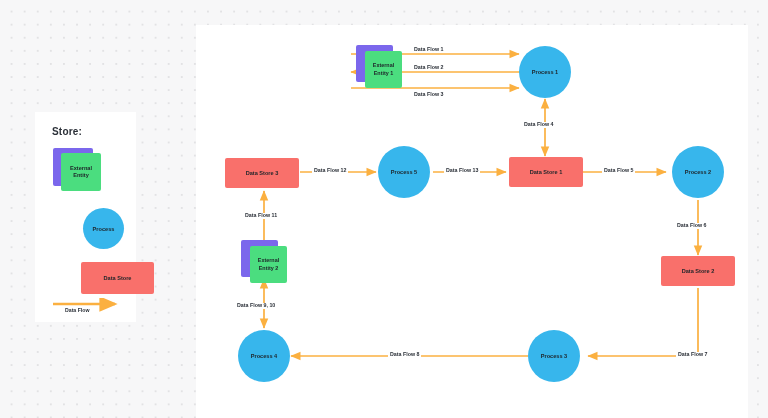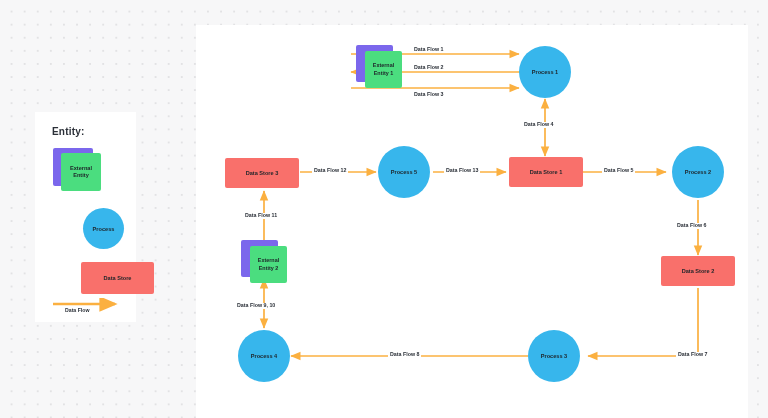--- a/index.html
+++ b/index.html
@@ -230,21 +230,21 @@
     <div class="flabel" style="left:480px; top:327px;">Data Flow 7</div>
     <div class="flabel" style="left:192px; top:327px;">Data Flow 8</div>
     <div class="flabel" style="left:39px; top:278px;">Data Flow 9, 10</div>
     <div class="flabel" style="left:47px; top:188px;">Data Flow 11</div>
     <div class="flabel" style="left:116px; top:143px;">Data Flow 12</div>
     <div class="flabel" style="left:248px; top:143px;">Data Flow 13</div>
 
   </div>
 
   <div id="legend-panel">
-    <div id="legend-title">Entity:</div>
+    <div id="legend-title">Store:</div>
 
     <div class="legend-row" id="legend-ee">
       <div class="ee-back"></div>
       <div class="ee-front">
         <span>
           <span>External</span><br>
           <span>Entity</span>
         </span>
       </div>
     </div>

